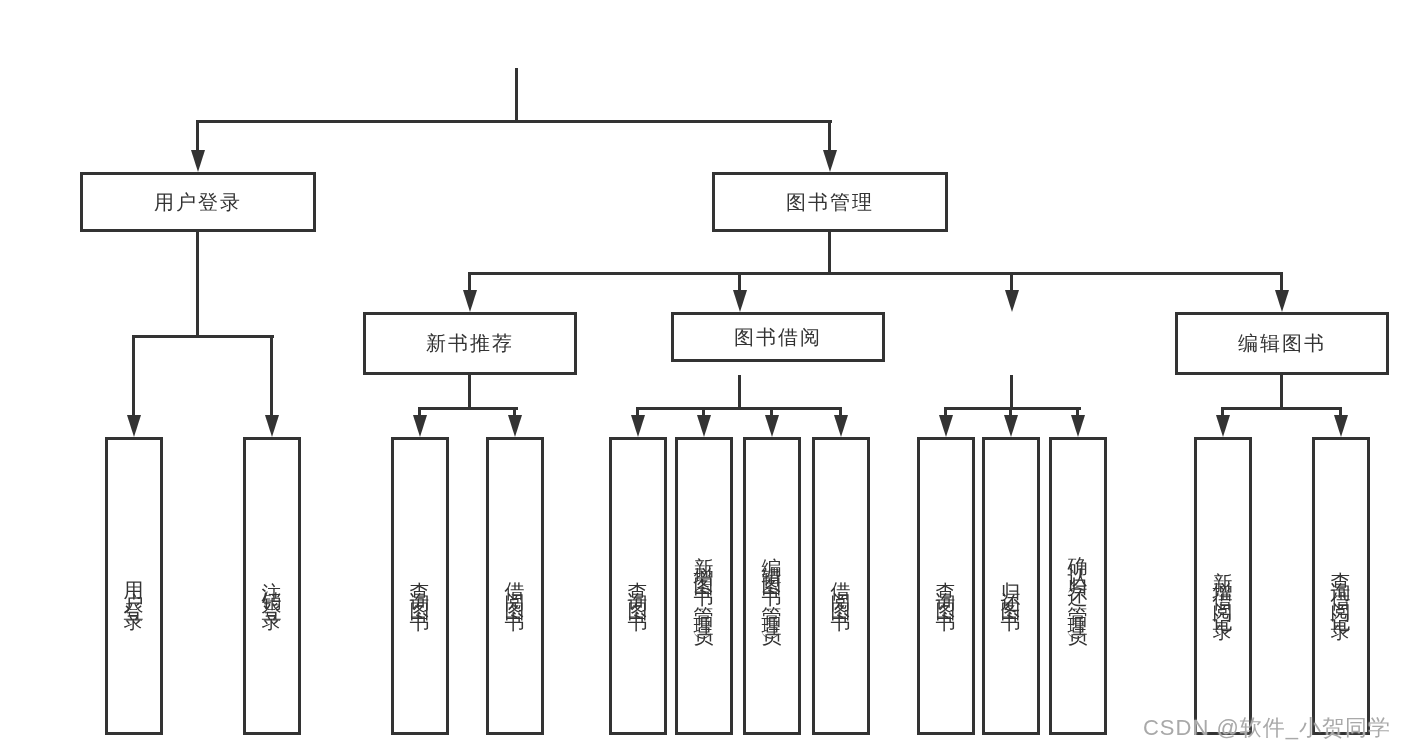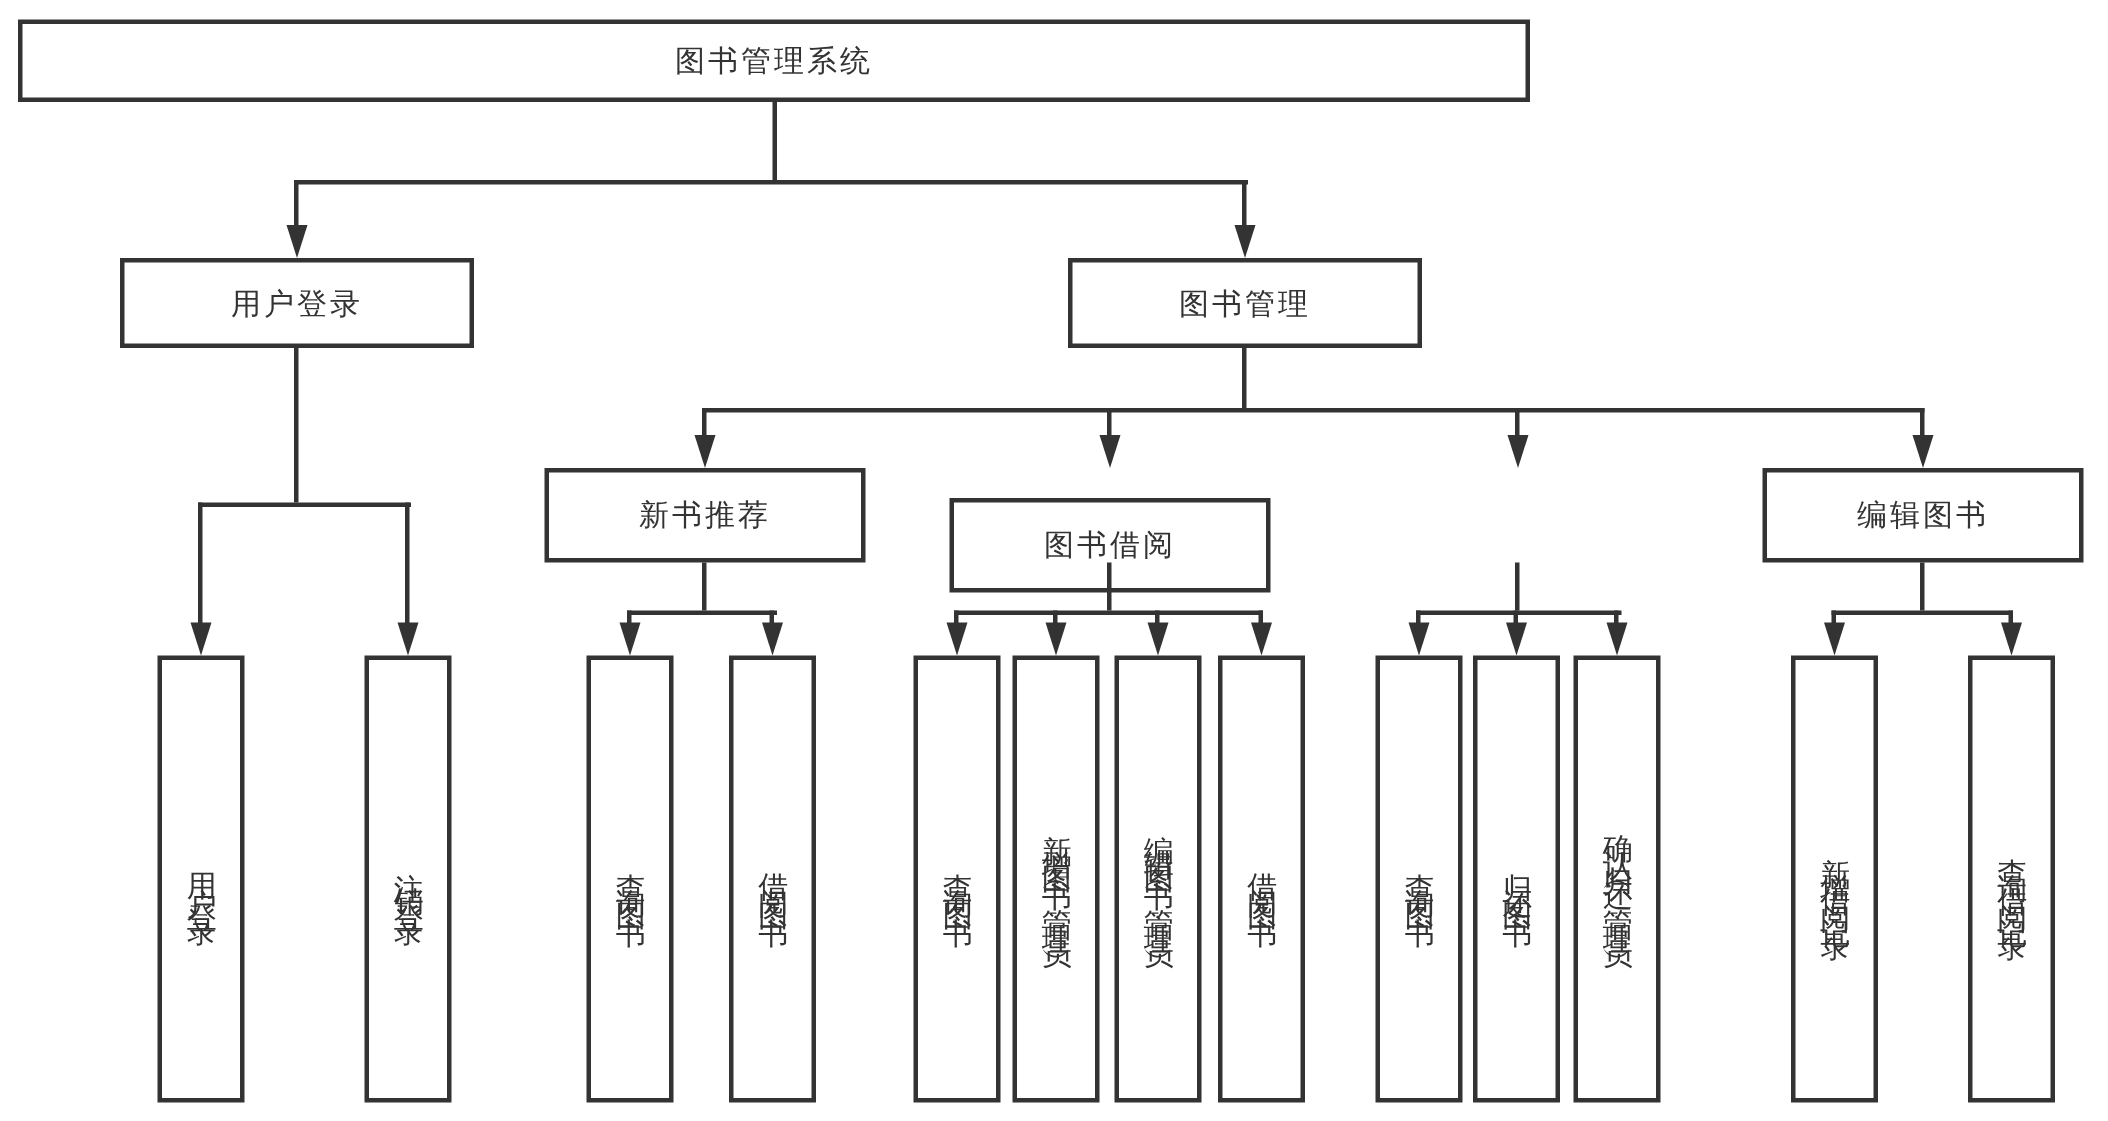--- a/index.html
+++ b/index.html
@@ -28,27 +28,26 @@
   .watermark{
     position:absolute; right:14px; bottom:4px; font-size:22px;
     color:var(--wm); text-shadow:0 0 2px #fff; letter-spacing:1px;
   }
 </style>
 </head>
 <body>
 
 <div id="canvas">
 
-  <div class="box" style="left:12px;top:13px;width:1008px;height:55px;">图书管理系统</div>
 
   <div class="box" style="left:80px;top:172px;width:236px;height:60px;">用户登录</div>
   <div class="box" style="left:363px;top:312px;width:214px;height:63px;">新书推荐</div>
 
   <div class="box" style="left:712px;top:172px;width:236px;height:60px;">图书管理</div>
-  <div class="box" style="left:633px;top:312px;width:214px;height:63px;margin-top:20px;">图书借阅</div>
+  <div class="box" style="left:671px;top:312px;width:214px;height:50px;">图书借阅</div>
   <div class="box" style="left:1175px;top:312px;width:214px;height:63px;">编辑图书</div>
 
   <div class="box vbox" style="left:105px;top:437px;width:58px;height:298px;">用户登录</div>
   <div class="box vbox" style="left:243px;top:437px;width:58px;height:298px;">注销登录</div>
 
   <div class="box vbox" style="left:391px;top:437px;width:58px;height:298px;">查询图书</div>
   <div class="box vbox" style="left:486px;top:437px;width:58px;height:298px;">借阅图书</div>
 
   <div class="box vbox" style="left:609px;top:437px;width:58px;height:298px;">查询图书</div>
   <div class="box vbox" style="left:675px;top:437px;width:58px;height:298px;">新增图书（管理员）</div>
@@ -116,13 +115,14 @@
   <div class="lv" style="left:1009px;top:407px;height:11px;"></div>
   <div class="arr" style="left:1004px;top:415px;"></div>
   <div class="lv" style="left:1076px;top:407px;height:11px;"></div>
   <div class="arr" style="left:1071px;top:415px;"></div>
 
   <div class="lv" style="left:1221px;top:407px;height:11px;"></div>
   <div class="arr" style="left:1216px;top:415px;"></div>
   <div class="lv" style="left:1339px;top:407px;height:11px;"></div>
   <div class="arr" style="left:1334px;top:415px;"></div>
 
+  <div class="watermark">CSDN @软件_小贺同学</div>
 </div>
 
 </body></html>

